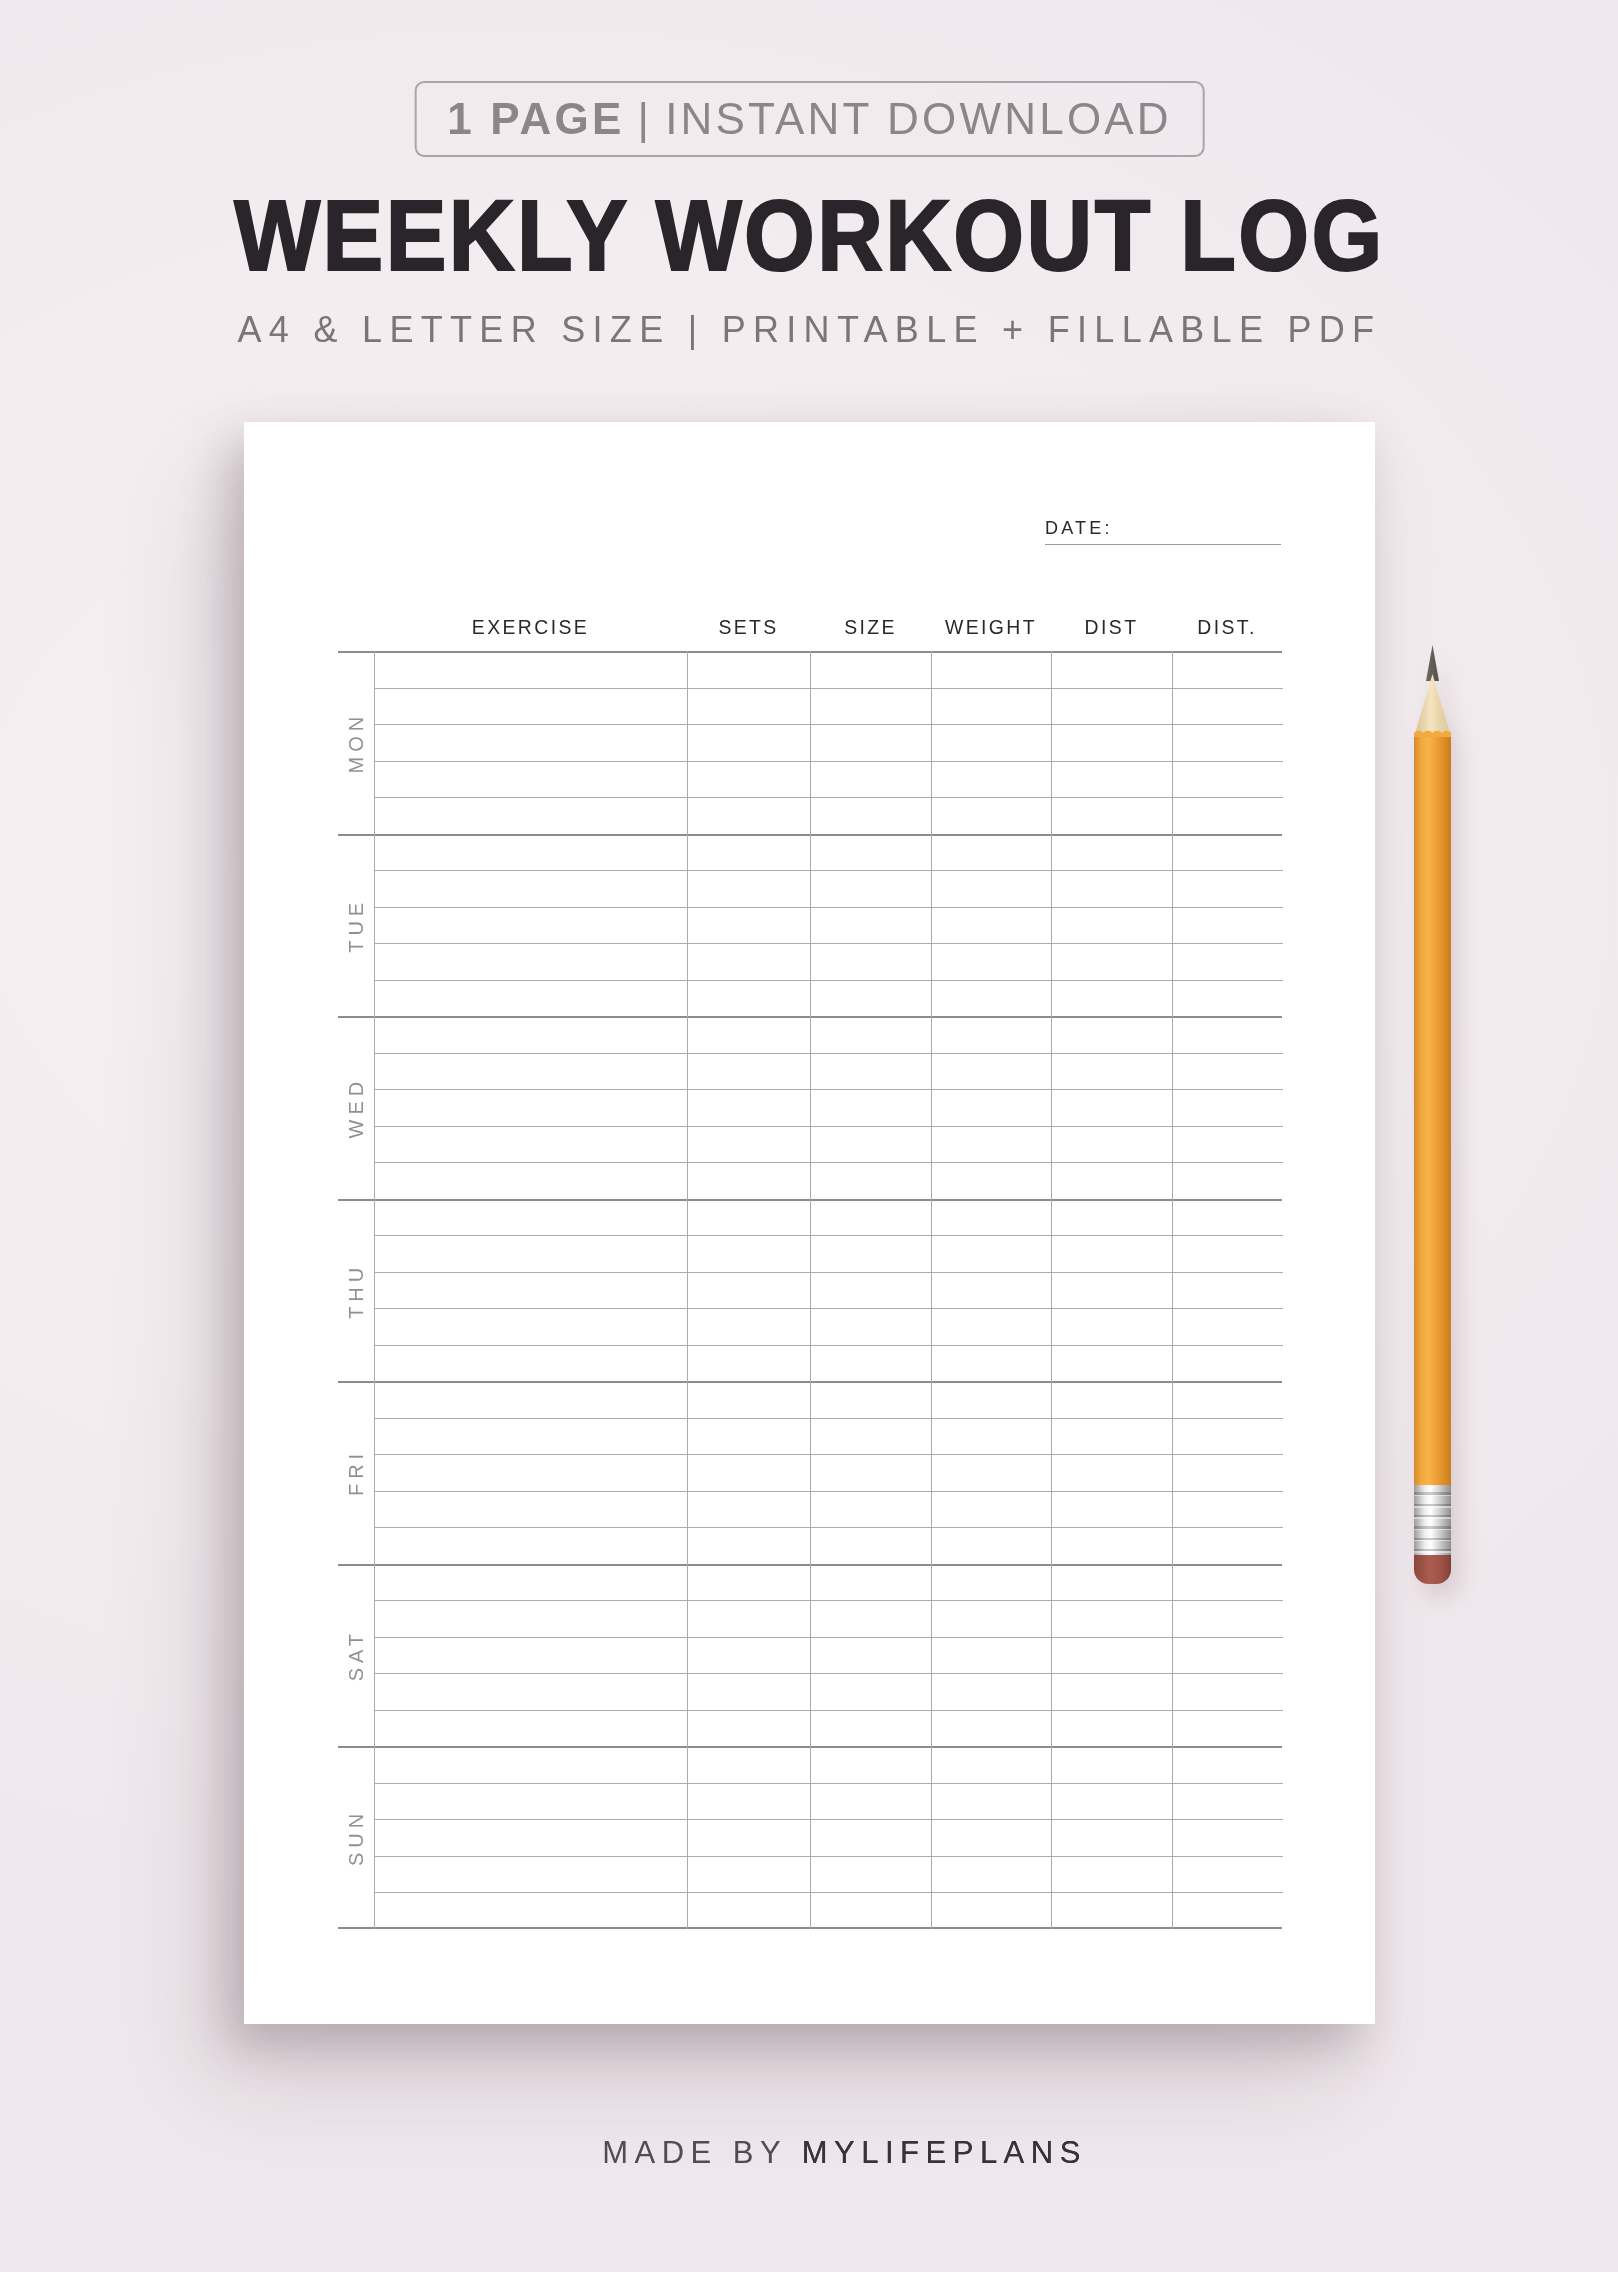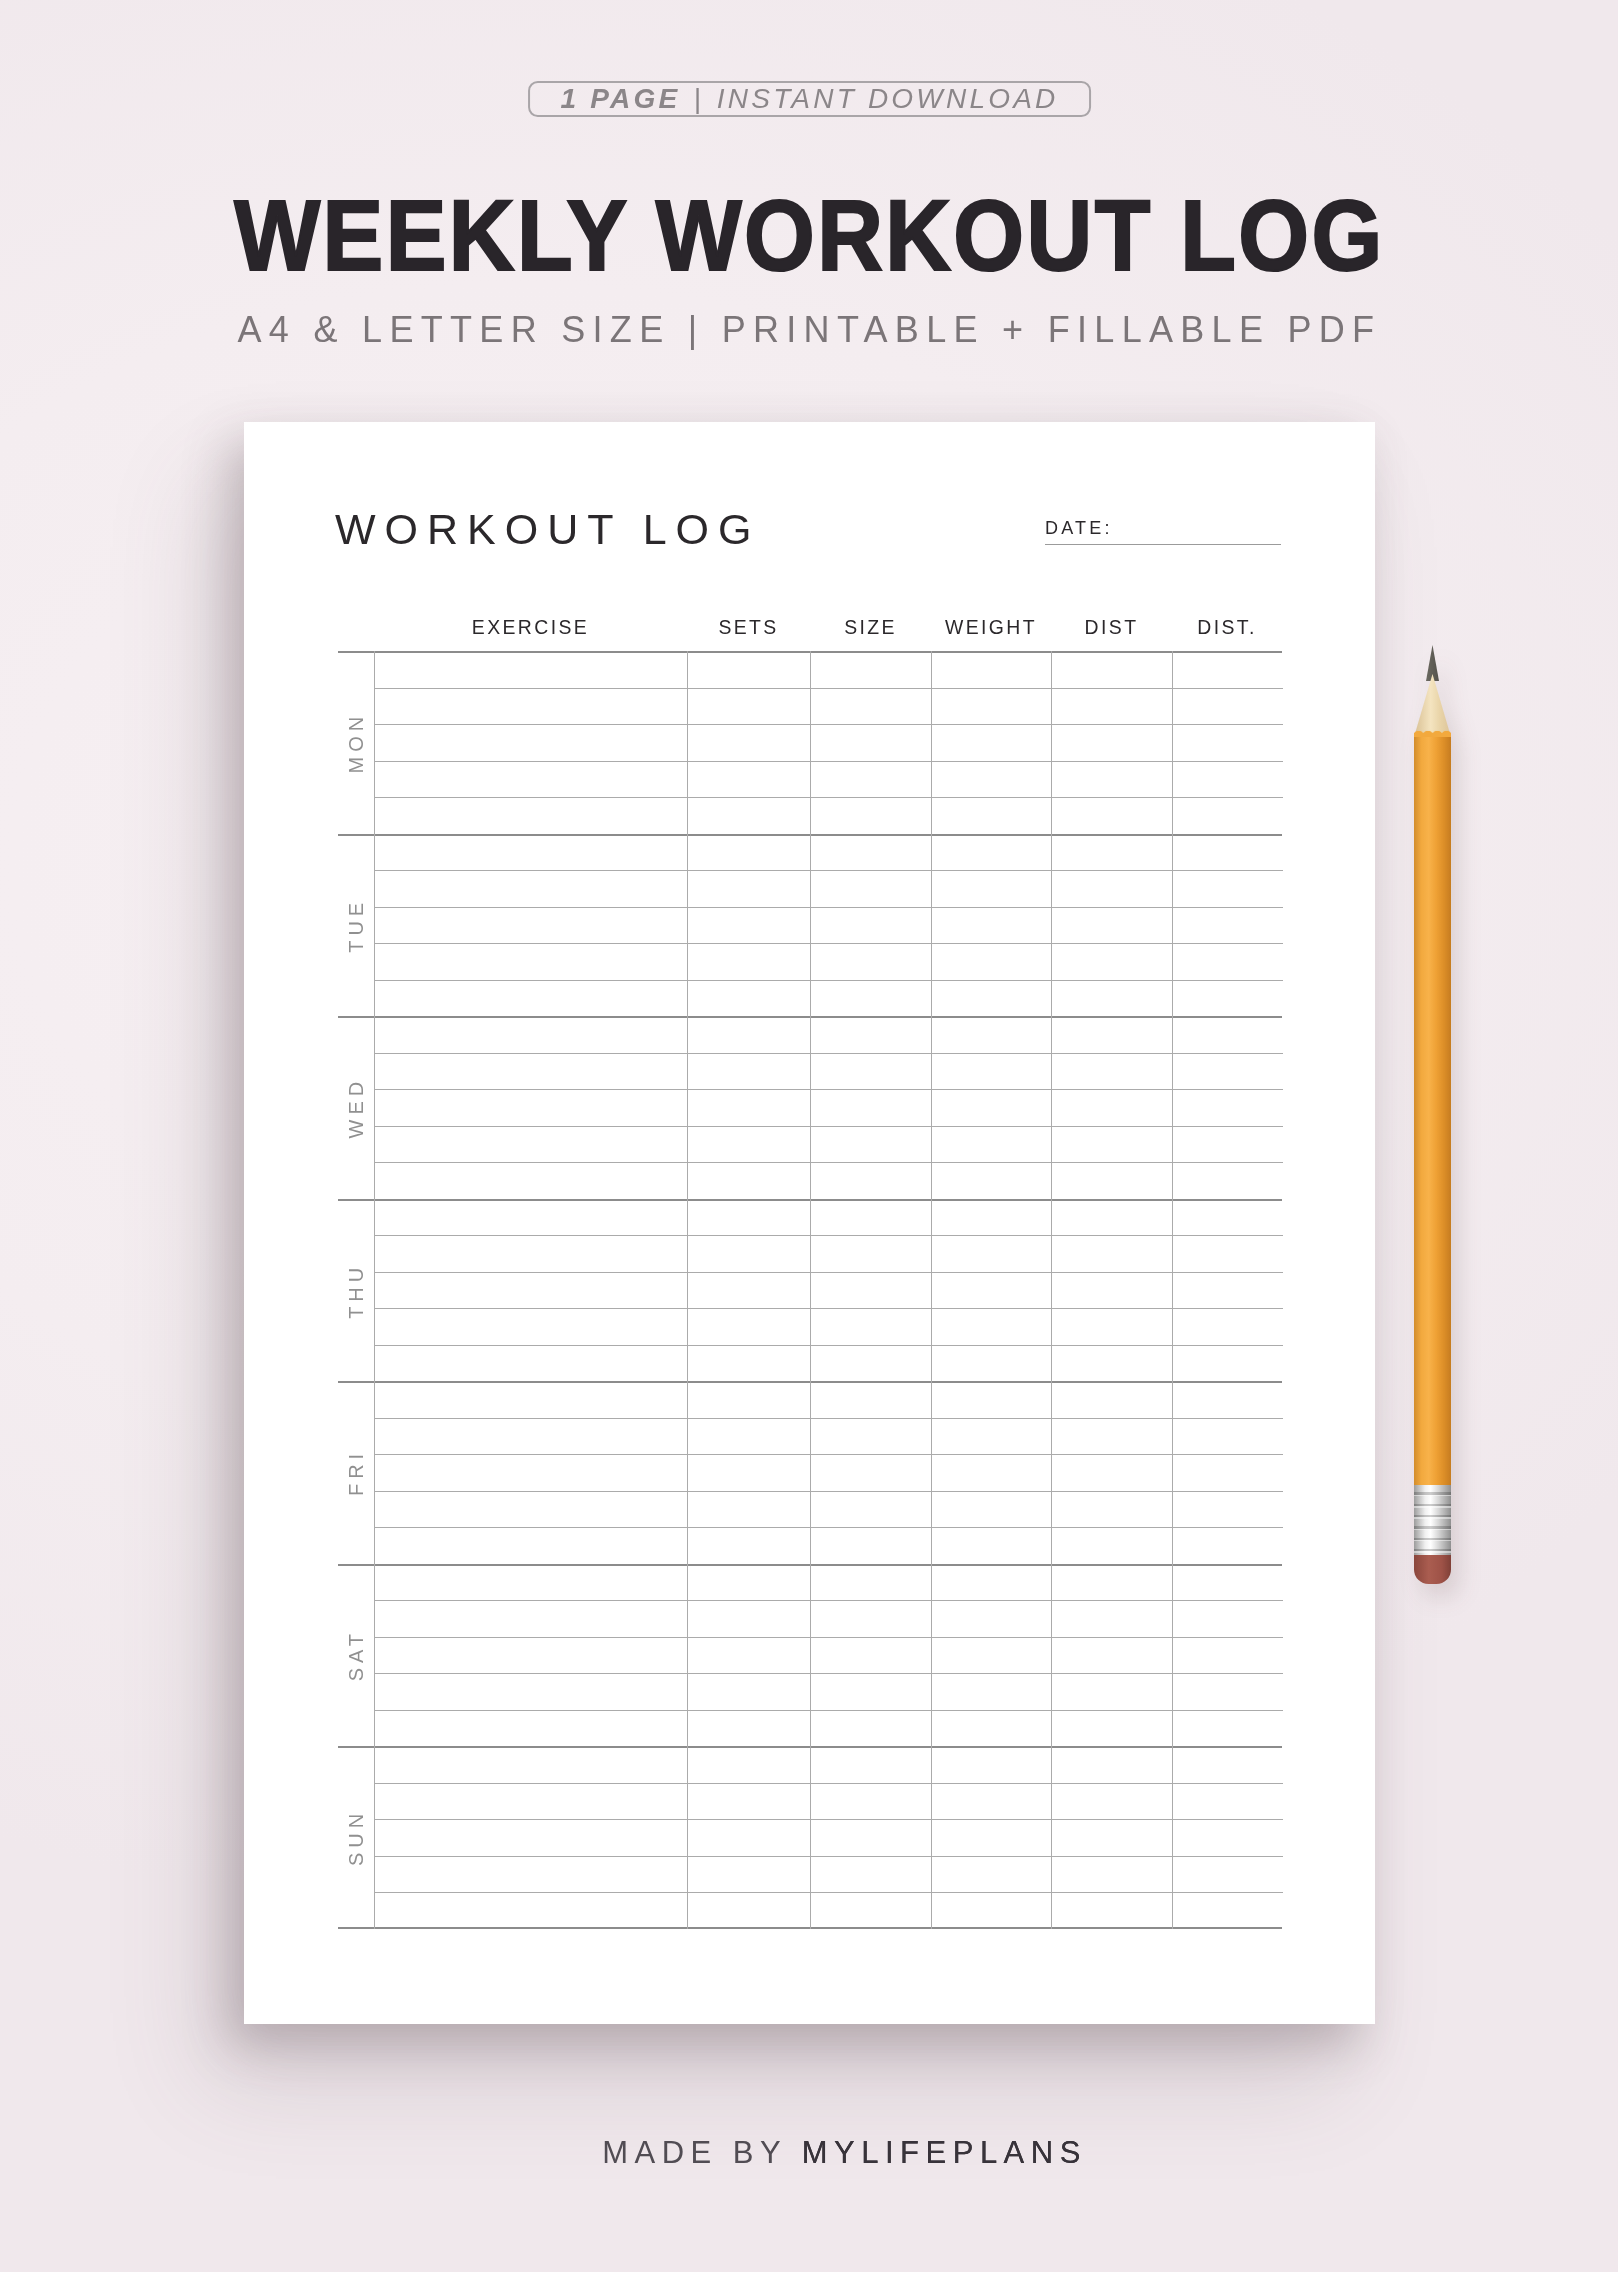--- a/index.html
+++ b/index.html
@@ -13,22 +13,22 @@
   html,body{margin:0;padding:0;}
   body{
     width:1619px;height:2273px;position:relative;overflow:hidden;
     font-family:"Liberation Sans",sans-serif;
     background:radial-gradient(1376px 1052px at 32% 38%, #f7f0f3 0%, var(--bg) 55%, #f0e8ec 100%);
   }
   
   .badge{
     position:absolute;top:81px;left:50%;transform:translateX(-50%);
     border:2.4px solid var(--badgeBorder);border-radius:9.7px;
-    padding:0 31px;font-size:28px;letter-spacing:3.2px;color:var(--badgeText);
-    white-space:nowrap;background:transparent;font-style:italic;
+    padding:11px 31px;font-size:44px;letter-spacing:3.2px;color:var(--badgeText);
+    white-space:nowrap;background:transparent;
   }
   .b-bold{font-weight:bold;}
   .b-sep{margin:0 13px;font-weight:normal;}
   .title{
     position:absolute;top:183px;left:0;width:100%;margin:0;text-align:center;
     font-size:91px;font-weight:bold;letter-spacing:2.4px;color:var(--title);
     -webkit-text-stroke:2px var(--title);
     transform:scaleY(1.1);transform-origin:top center;line-height:1.05;
   }
   .subtitle{
@@ -111,21 +111,20 @@
 <body>
 
 <div class="badge">
   <span class="b-bold">1 PAGE</span><span class="b-sep">|</span><span class="b-reg">INSTANT DOWNLOAD</span>
 </div>
 
 <h1 class="title">WEEKLY WORKOUT LOG</h1>
 <div class="subtitle">A4 &amp; LETTER SIZE | PRINTABLE + FILLABLE PDF</div>
 
 <div class="paper">
-  <div class="doc-title">WORKOUT LOG</div>
   <div class="date-field">
     <span class="date-label">DATE:</span>
   </div>
   <div class="col-headers" id="colHeaders">
       <div class="col-h" style="width: 36px;"></div>
       <div class="col-h" style="width: 313px;">EXERCISE</div>
       <div class="col-h" style="width: 123px;">SETS</div>
       <div class="col-h" style="width: 121px;">SIZE</div>
       <div class="col-h" style="width: 120px;">WEIGHT</div>
       <div class="col-h" style="width: 121px;">DIST</div>

